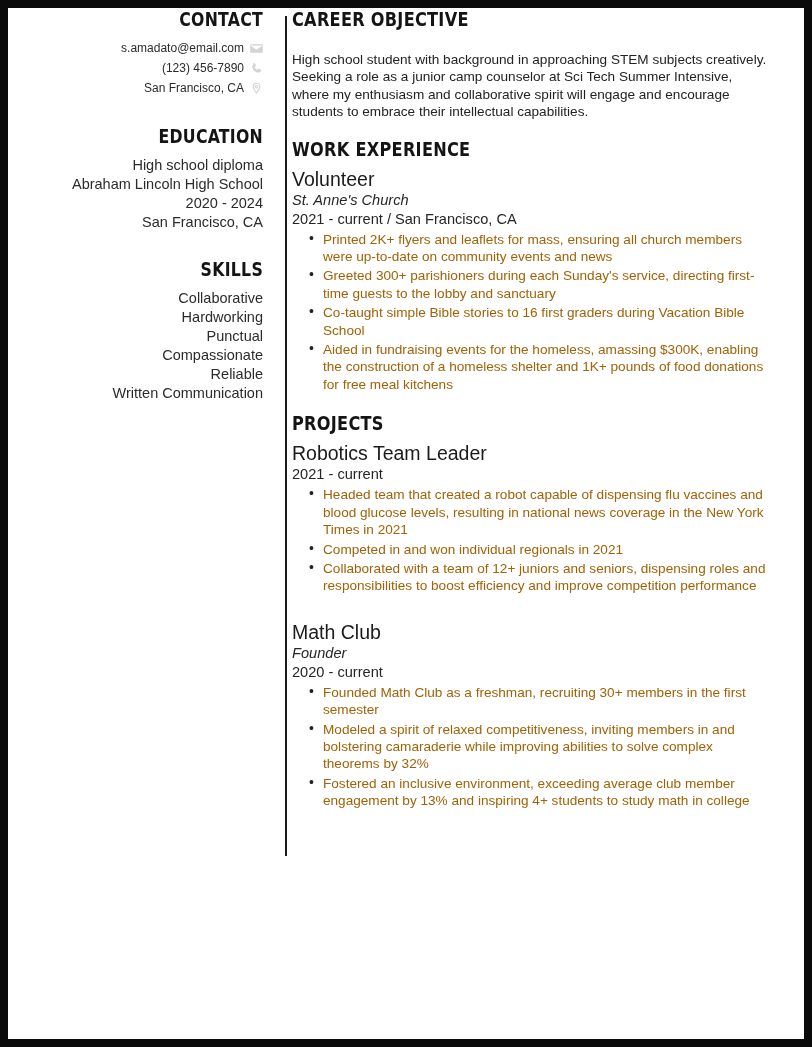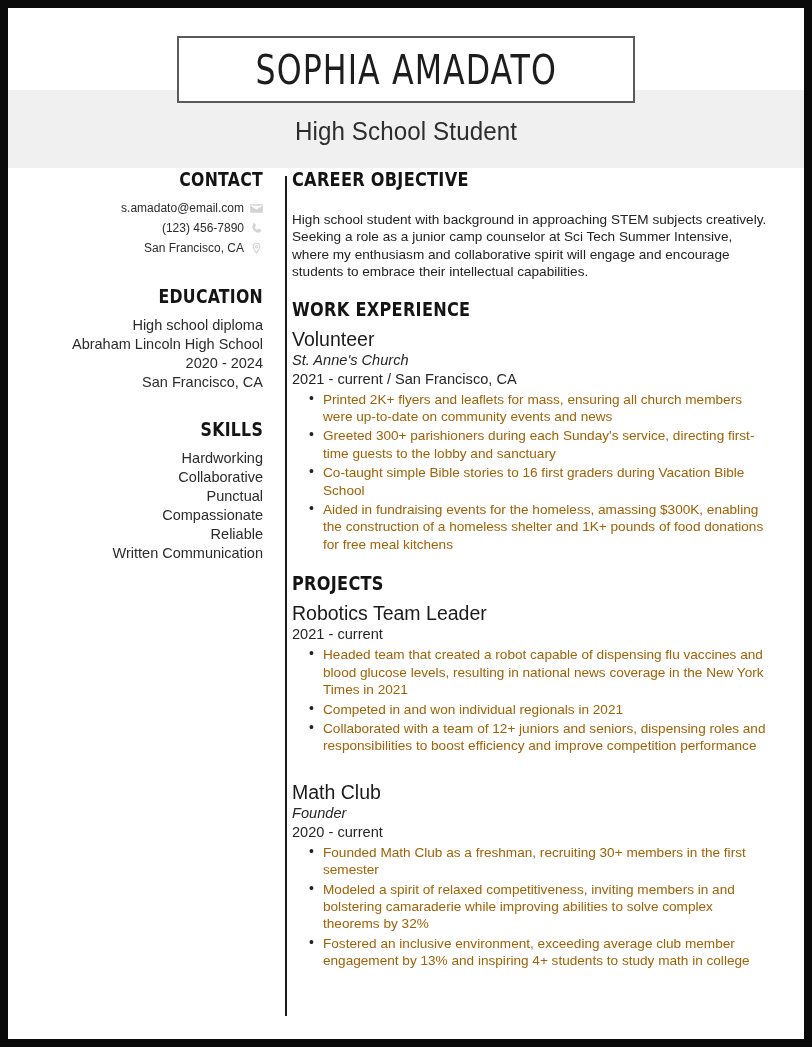--- a/index.html
+++ b/index.html
@@ -197,27 +197,20 @@
 
   .gap-sm { height: 9px; }
   .gap-md { height: 17px; }
   .gap-lg { height: 26px; }
 </style>
 </head>
 <body>
 
 <div class="page">
 
-  <div class="header">
-    <div class="header-band"></div>
-    <div class="name-box">
-      <div class="name-text">SOPHIA AMADATO</div>
-    </div>
-    <div class="subtitle">High School Student</div>
-  </div>
 
   <div class="body-wrap">
     <div class="divider"></div>
 
     <div class="left-col">
 
       <div class="sec-head">CONTACT</div>
       <div class="gap-sm"></div>
       <div>
         <div class="contact-row">
@@ -256,22 +249,22 @@
         <div class="left-line">High school diploma</div>
         <div class="left-line">Abraham Lincoln High School</div>
         <div class="left-line">2020 - 2024</div>
         <div class="left-line">San Francisco, CA</div>
       </div>
 
       <div class="gap-lg"></div>
       <div class="sec-head">SKILLS</div>
       <div class="gap-sm"></div>
       <div>
+        <div class="left-line">Collaborative</div>
         <div class="left-line">Hardworking</div>
-        <div class="left-line">Collaborative</div>
         <div class="left-line">Punctual</div>
         <div class="left-line">Compassionate</div>
         <div class="left-line">Reliable</div>
         <div class="left-line">Written Communication</div>
       </div>
 
     </div>
 
     <div class="right-col">
 

